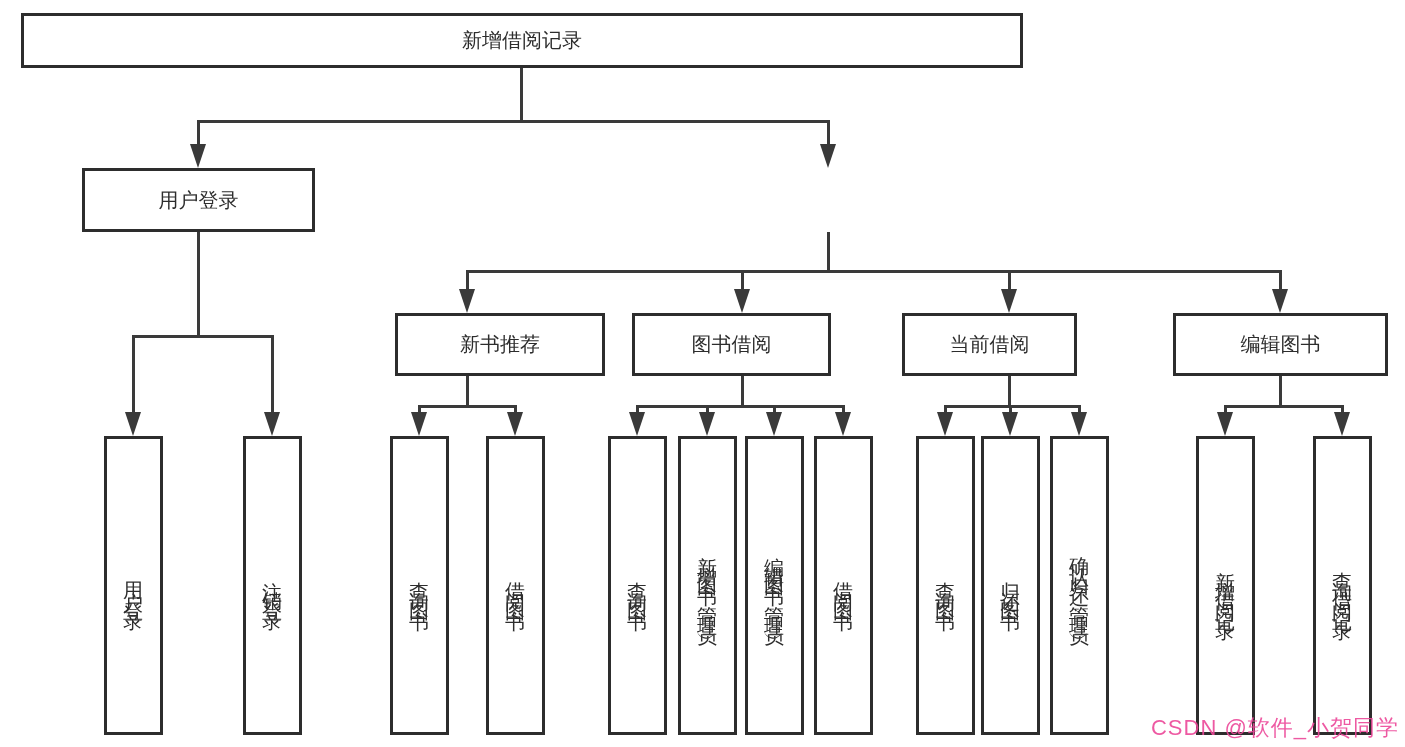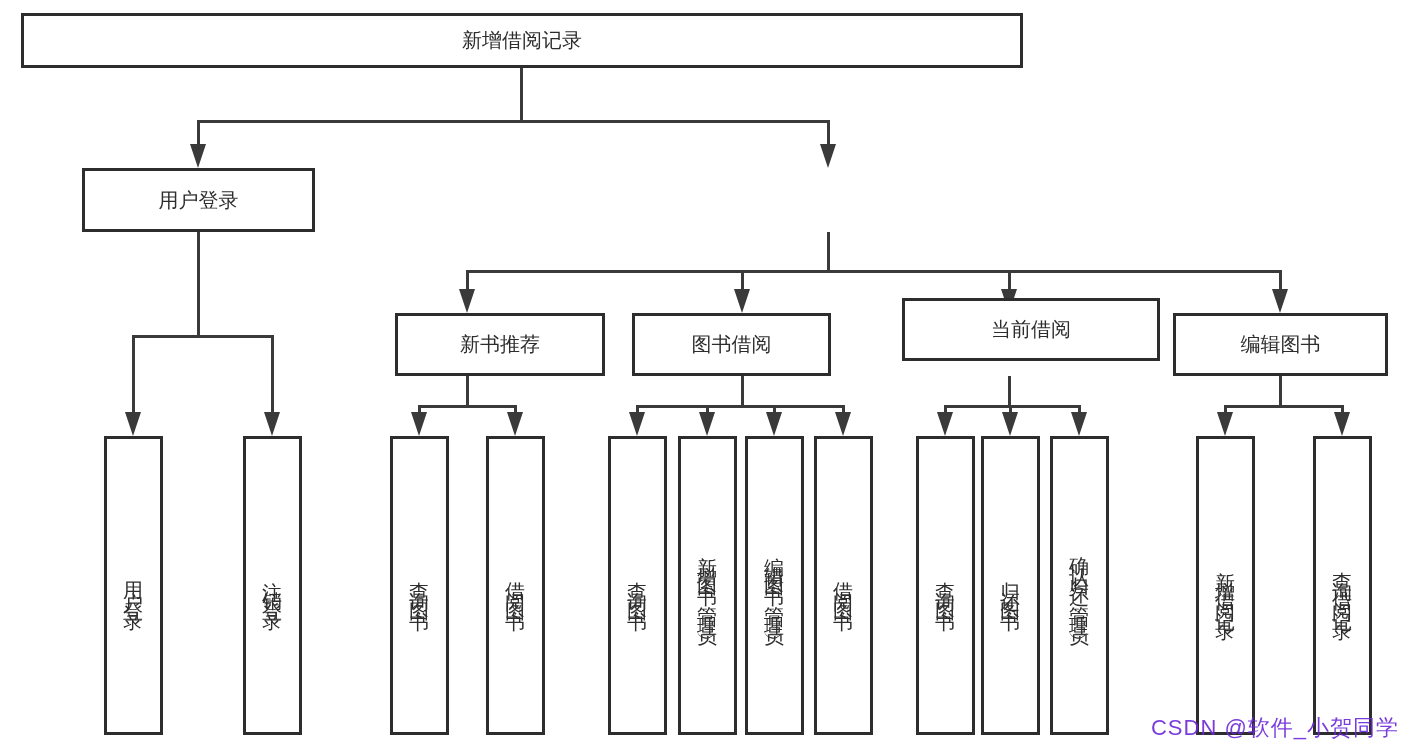--- a/index.html
+++ b/index.html
@@ -38,21 +38,21 @@
     position: absolute; width: 0; height: 0; z-index: 1;
     border-left: 8px solid transparent;
     border-right: 8px solid transparent;
     border-top: 24px solid #3a3a3a;
   }
 
   .watermark {
     position: absolute;
     right: 6px; top: 713px;
     font-size: 22px;
-    color: #6d28d9;
+    color: #ec4899;
     opacity: 0.9;
     z-index: 5;
     letter-spacing: 1px;
   }
 </style>
 </head>
 <body>
 
 <div class="canvas">
 
@@ -63,21 +63,21 @@
   <div class="node" style="left:82px; top:168px; width:233px; height:64px;">
     <span>用户登录</span>
   </div>
 
   <div class="node" style="left:363px; top:313px; width:210px; height:63px;margin-left:32px;">
     <span>新书推荐</span>
   </div>
   <div class="node" style="left:632px; top:313px; width:199px; height:63px;">
     <span>图书借阅</span>
   </div>
-  <div class="node" style="left:902px; top:298px; width:258px; height:63px;">
+  <div class="node" style="left:902px; top:313px; width:175px; height:63px;">
     <span>当前借阅</span>
   </div>
   <div class="node" style="left:1173px; top:313px; width:215px; height:63px;">
     <span>编辑图书</span>
   </div>
 
   <div class="node node-v" style="left:104px; top:436px; width:59px; height:299px;">
     <span>用户登录</span>
   </div>
   <div class="node node-v" style="left:243px; top:436px; width:59px; height:299px;">

